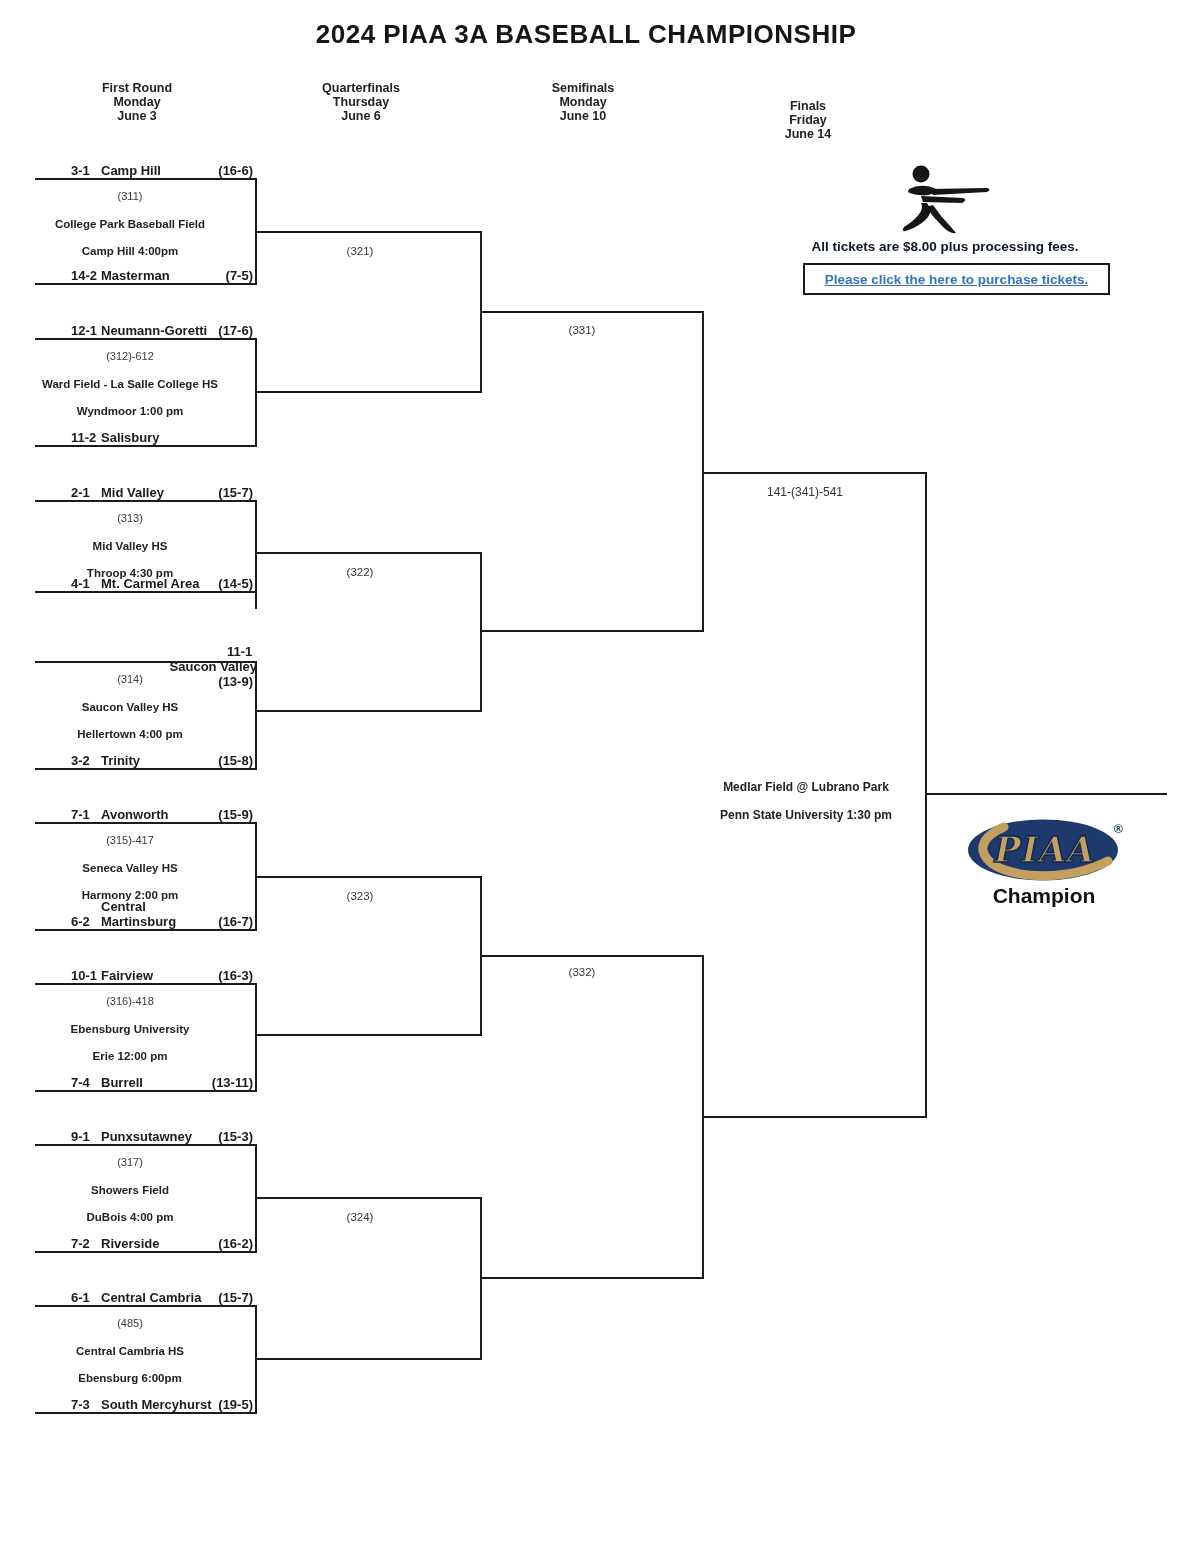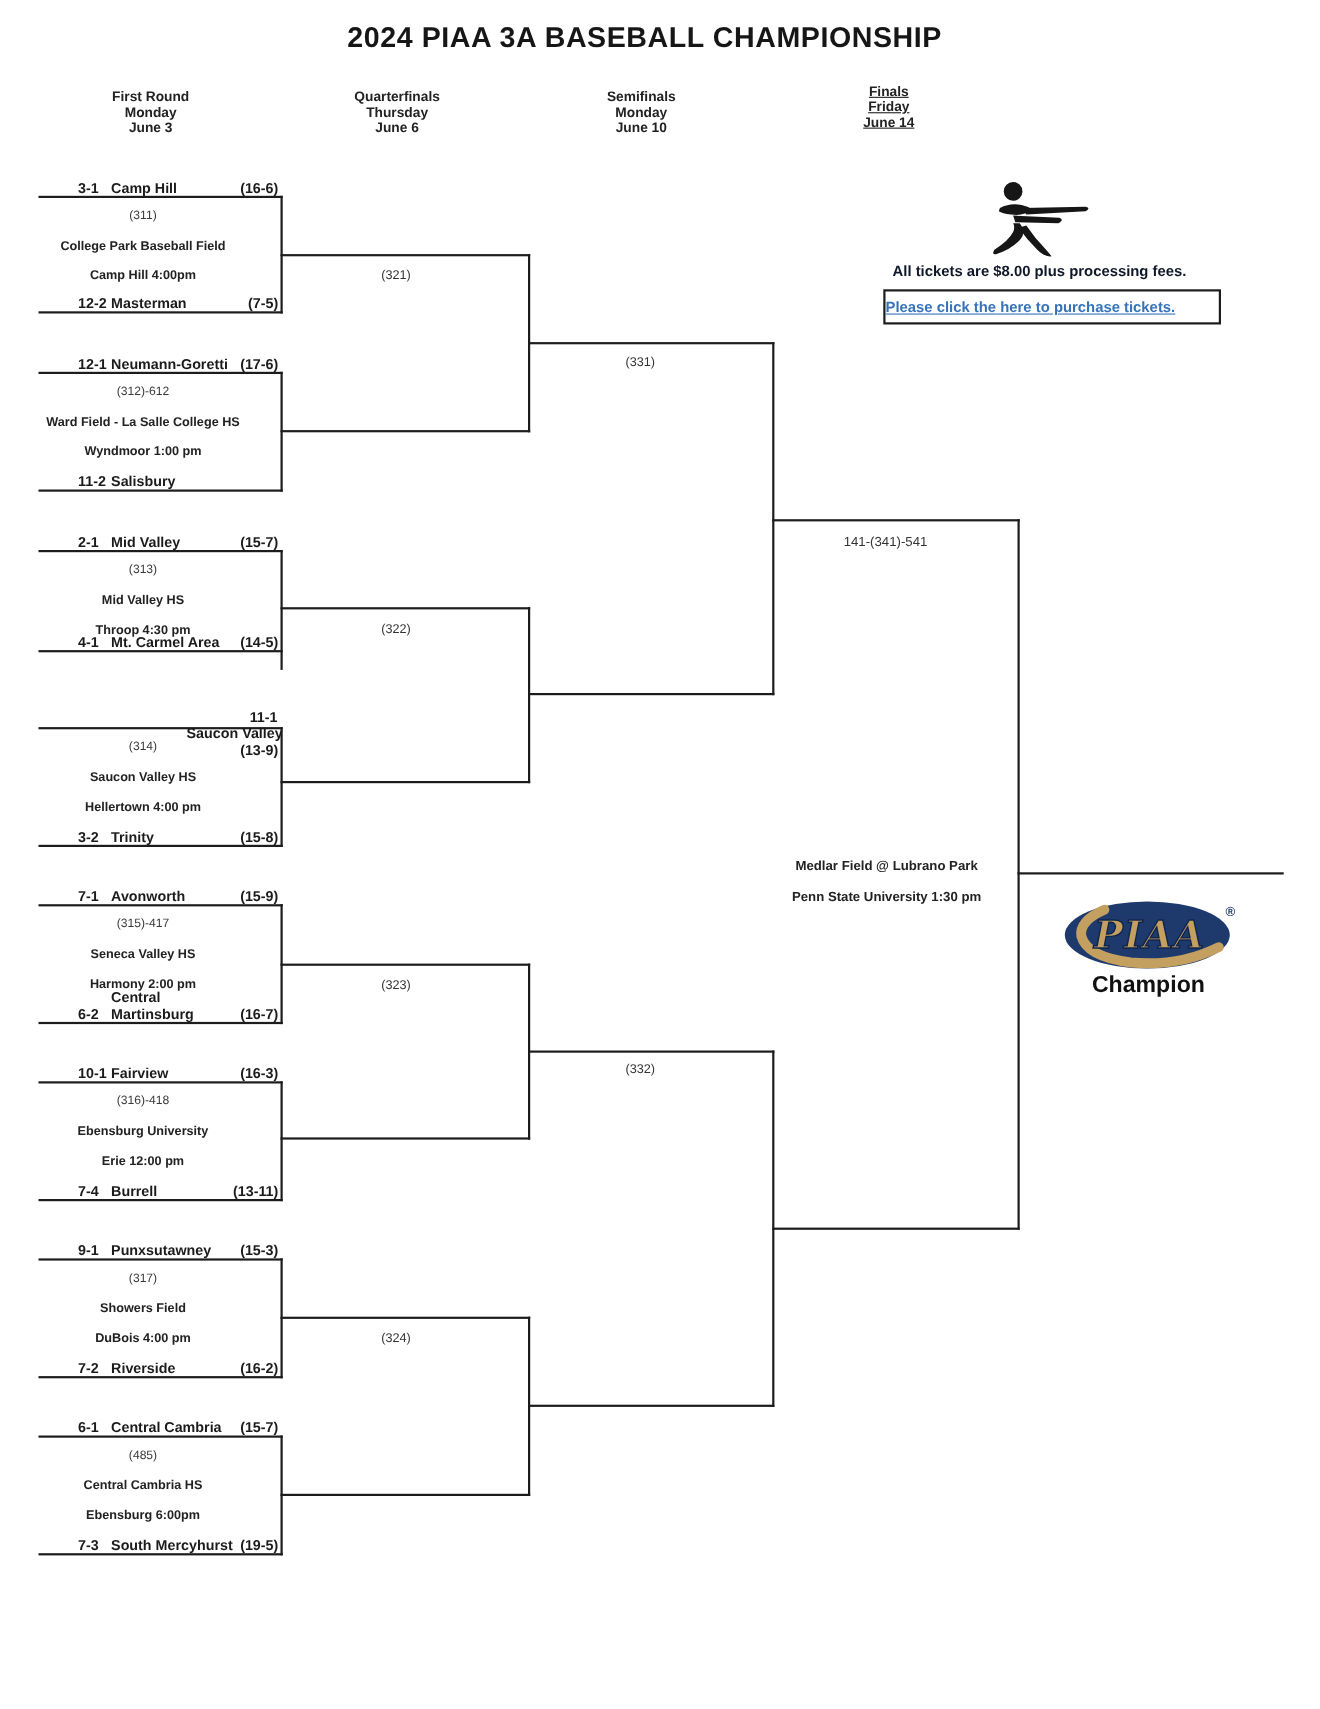--- a/index.html
+++ b/index.html
@@ -29,21 +29,21 @@
   .venue,.time{font-size:11.5px;font-weight:bold;color:#222;}
   
   .rlabel{position:absolute;width:160px;text-align:center;font-size:11.5px;color:#333;}
   
   .fvenue{position:absolute;left:686px;width:240px;text-align:center;
           font-size:12px;font-weight:bold;color:#222;}
   
   .feetext{position:absolute;left:770px;top:239px;width:350px;text-align:center;
            font-size:13.5px;font-weight:bold;color:#0f172a;}
   .linkbox{position:absolute;left:803px;top:263px;width:303px;height:28px;
-           border:2px solid #1c1c1c;background:#fff;display:flex;align-items:center;justify-content:flex-start;}
+           border:2px solid #1c1c1c;background:#fff;display:flex;align-items:center;justify-content:center;}
   .linkbox a{font-size:13.5px;font-weight:bold;text-decoration:underline;cursor:pointer;}
   
   .champlabel{position:absolute;left:944px;top:884px;width:200px;text-align:center;
               font-size:21px;font-weight:bold;color:#111;}
 </style>
 </head>
 <body>
 
 <div id="canvas">
 
@@ -57,37 +57,37 @@
   <div class="hdr" style="left:281px;top:81px;">
     <span>Quarterfinals</span>
     <span>Thursday</span>
     <span>June 6</span>
   </div>
   <div class="hdr" style="left:503px;top:81px;">
     <span>Semifinals</span>
     <span>Monday</span>
     <span>June 10</span>
   </div>
-  <div class="hdr" style="left:728px;top:76px;text-decoration:underline;">
+  <div class="hdr" style="left:728px;top:99px;">
     <span>Finals</span>
     <span>Friday</span>
     <span>June 14</span>
   </div>
 
   <div class="trow" style="top:161px;">
     <span class="seed">3-1</span>
     <span class="tname">Camp Hill</span>
     <span class="trec">(16-6)</span>
   </div>
   <div class="vl" style="left:255px;top:178px;height:107px;"></div>
   <div class="ginfo code" style="top:190px;">(311)</div>
   <div class="ginfo venue" style="top:218px;">College Park Baseball Field</div>
   <div class="ginfo time" style="top:245px;">Camp Hill 4:00pm</div>
   <div class="trow" style="top:266px;">
-    <span class="seed">12-2</span>
+    <span class="seed">14-2</span>
     <span class="tname">Masterman</span>
     <span class="trec">(7-5)</span>
   </div>
 
   <div class="trow" style="top:321px;">
     <span class="seed">12-1</span>
     <span class="tname">Neumann-Goretti</span>
     <span class="trec">(17-6)</span>
   </div>
   <div class="vl" style="left:255px;top:338px;height:109px;"></div>

